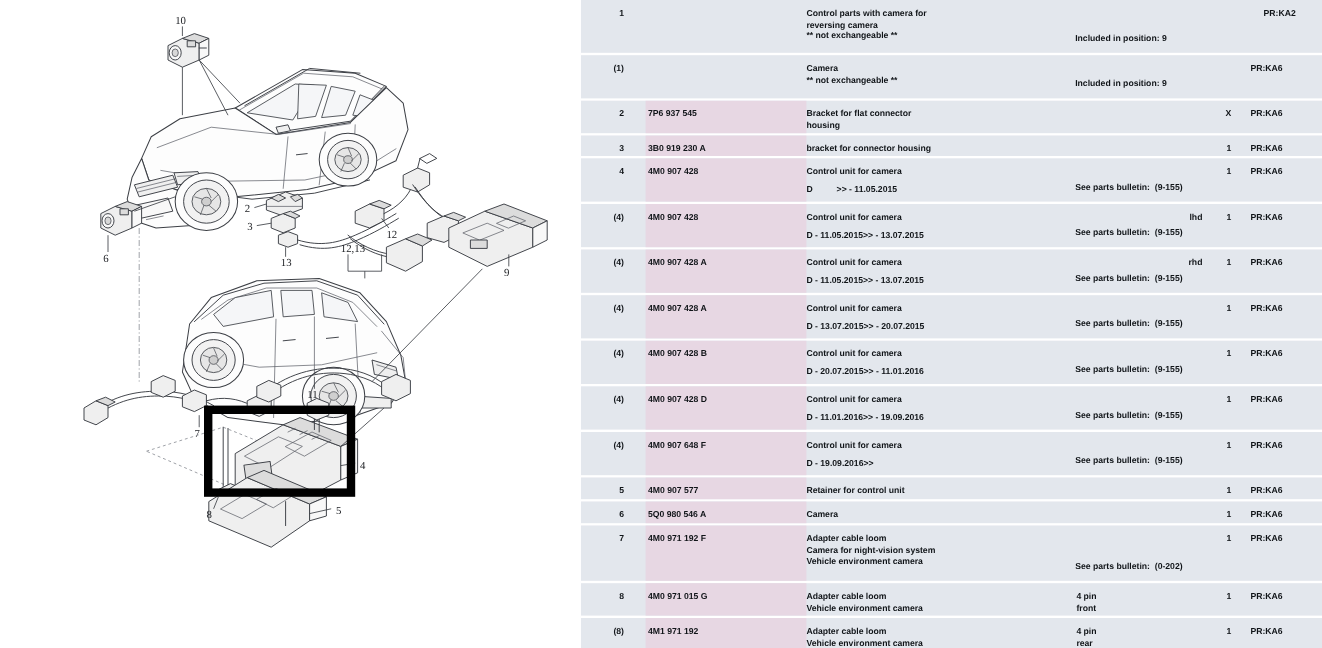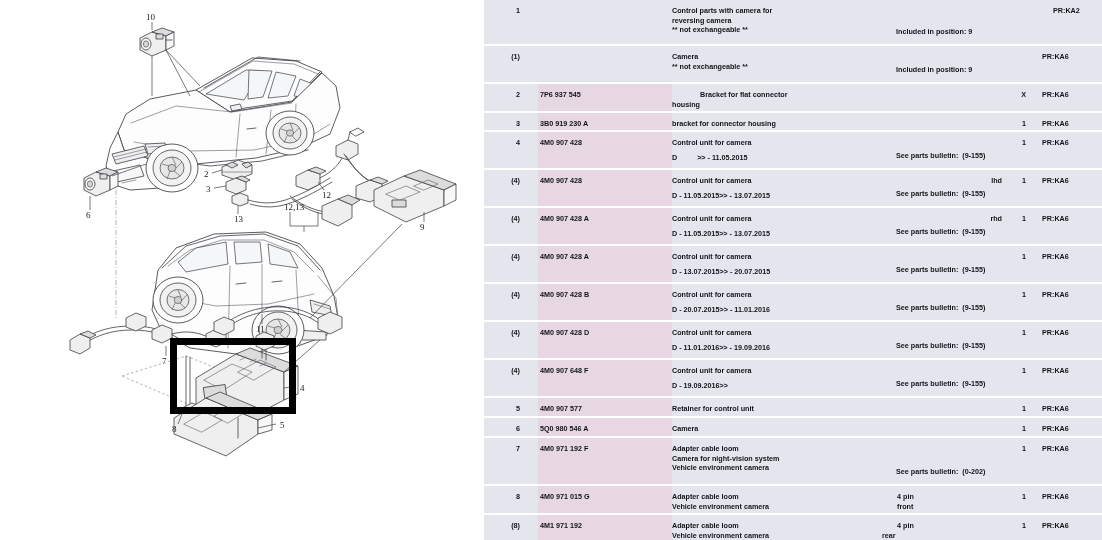--- a/index.html
+++ b/index.html
@@ -391,21 +391,21 @@
           <div class="cell c-pos" style="top: 7px;">(1)</div>
           <div class="cell c-desc" style="top: 7px;">Camera</div>
           <div class="cell c-desc" style="top: 16.5px;">** not exchangeable **</div>
           <div class="cell c-mid" style="top: 20px;">Included in position: 9</div>
           <div class="cell c-pr" style="top: 7px;">PR:KA6</div>
         </div>
         <div class="prow" style="height: 29px;">
           <div class="swatch"></div>
           <div class="cell c-pos" style="top: 7px;">2</div>
           <div class="cell c-pn" style="top: 7px;">7P6 937 545</div>
-          <div class="cell c-desc" style="top: 7px; margin-left: 28px;">Bracket for flat connector</div>
+          <div class="cell c-desc" style="top: 7px;">Bracket for flat connector</div>
           <div class="cell c-desc" style="top: 16.5px;">housing</div>
           <div class="cell c-qty" style="top: 7px;">X</div>
           <div class="cell c-pr" style="top: 7px;">PR:KA6</div>
         </div>
         <div class="prow" style="height: 19px;">
           <div class="swatch"></div>
           <div class="cell c-pos" style="top: 7px;">3</div>
           <div class="cell c-pn" style="top: 7px;">3B0 919 230 A</div>
           <div class="cell c-desc" style="top: 7px;">bracket for connector housing</div>
           <div class="cell c-qty" style="top: 7px;">1</div>
@@ -521,20 +521,20 @@
           <div class="cell c-qty" style="top: 7px;">1</div>
           <div class="cell c-pr" style="top: 7px;">PR:KA6</div>
         </div>
         <div class="prow" style="height: 29px;">
           <div class="swatch"></div>
           <div class="cell c-pos" style="top: 7px;">(8)</div>
           <div class="cell c-pn" style="top: 7px;">4M1 971 192</div>
           <div class="cell c-desc" style="top: 7px;">Adapter cable loom</div>
           <div class="cell c-desc" style="top: 16.5px;">Vehicle environment camera</div>
           <div class="cell c-note" style="left: 413px; top: 7px;">4 pin</div>
-          <div class="cell c-note" style="left: 398px; top: 16.5px;">rear</div>
+          <div class="cell c-note" style="left: 413px; top: 16.5px;">rear</div>
           <div class="cell c-qty" style="top: 7px;">1</div>
           <div class="cell c-pr" style="top: 7px;">PR:KA6</div>
         </div>
       </div>
   </div>
 
 </div>
 
 </body></html>

